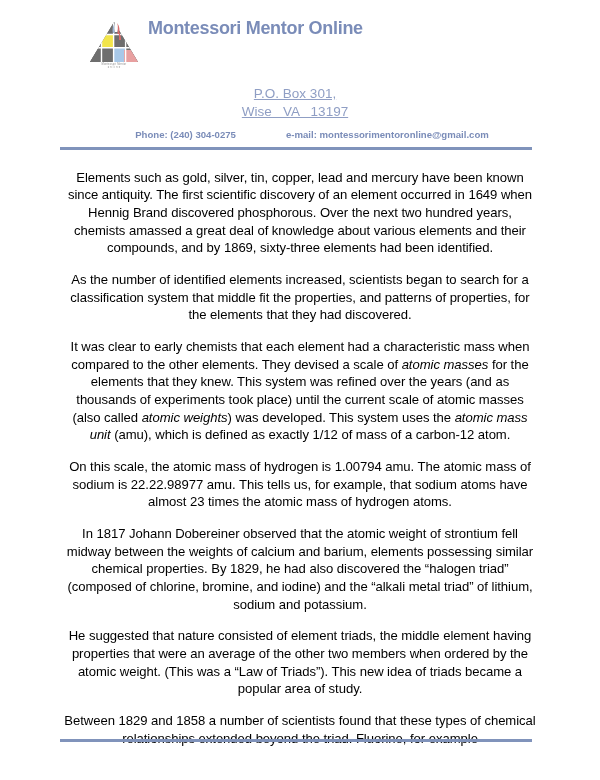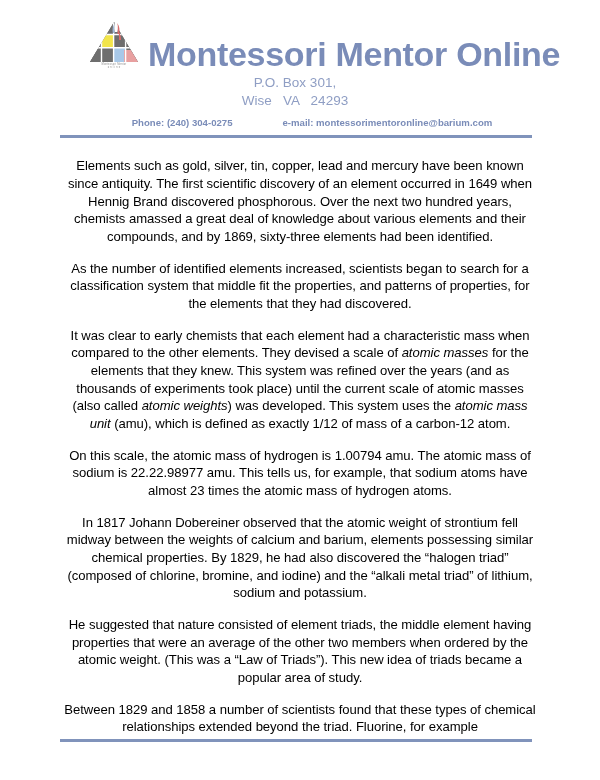--- a/index.html
+++ b/index.html
@@ -49,37 +49,38 @@
     font-size: 2.6px;
     color: #8a8a8a;
     text-align: center;
     letter-spacing: .2px;
     line-height: 1.25;
     margin-top: -1px;
     font-family: "Liberation Sans", sans-serif;
   }
 
   .company-name {
-    font-size: 34px;
+    font-size: 18px;
     font-weight: bold;
     color: #7a8cb8;
     letter-spacing: -0.3px;
     line-height: 1.08;
     white-space: nowrap;
-    margin-top: 18px;
+    margin-top: 1px;
   }
 
   .address-block {
     text-align: center;
     color: #8f9ec4;
     font-size: 13.5px;
     line-height: 1.32;
-    margin-top: 1px;
+    margin-top: 13px;
     padding-right: 42px;
     padding-left: 40px;
+    text-decoration: underline;
   }
 
   .address-line { white-space: pre; }
 
   .contact-row {
     display: flex;
     justify-content: center;
     gap: 50px;
     color: #7a8cb8;
     font-weight: bold;
@@ -195,26 +196,26 @@
           <span>Montessori Mentor</span><br>
           <span>o n l i n e</span>
         </div>
       </div>
 
       <div class="company-name">Montessori Mentor Online</div>
     </div>
 
     <div class="address-block">
       <div class="address-line">P.O. Box 301,</div>
-      <div class="address-line">Wise   VA   24293</div>
+      <div class="address-line">Wise   VA   13197</div>
     </div>
 
     <div class="contact-row">
       <span>Phone: (240) 304-0275</span>
-      <span>e-mail: montessorimentoronline@barium.com</span>
+      <span>e-mail: montessorimentoronline@gmail.com</span>
     </div>
   </div>
 
   <div class="rule"></div>
 
   <div class="content">
 
 
     <p class="para first">Elements such as gold, silver, tin, copper, lead and mercury have been known since antiquity.  The first scientific discovery of an element occurred in 1649 when Hennig Brand discovered phosphorous.  Over the next two hundred years, chemists amassed a great deal of knowledge about various elements and their compounds, and by 1869, sixty-three elements had been identified.</p>
 

